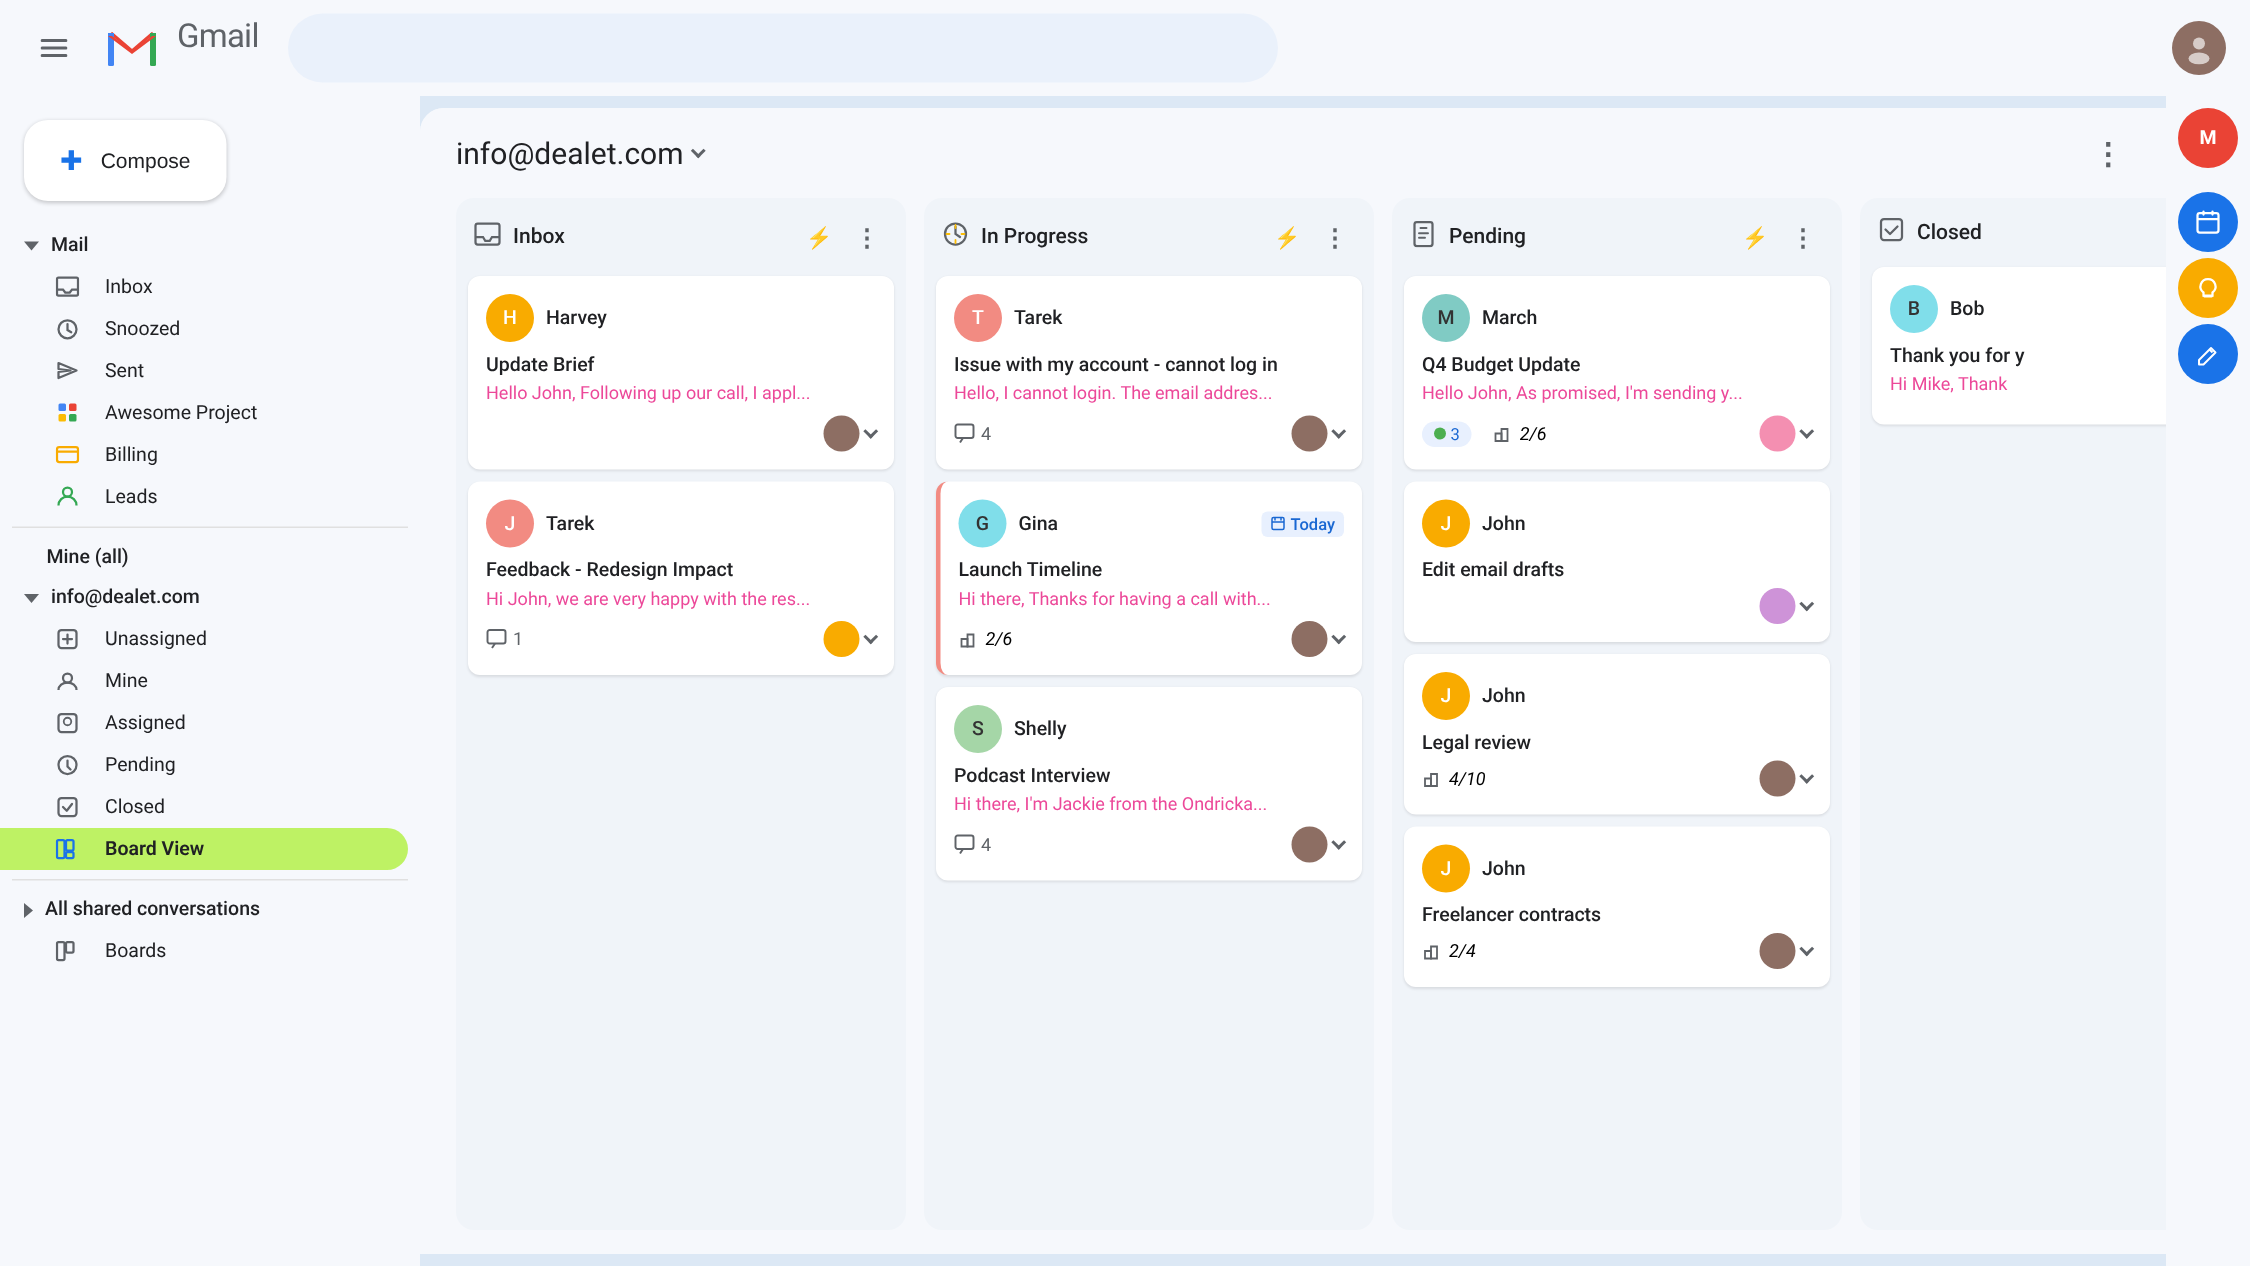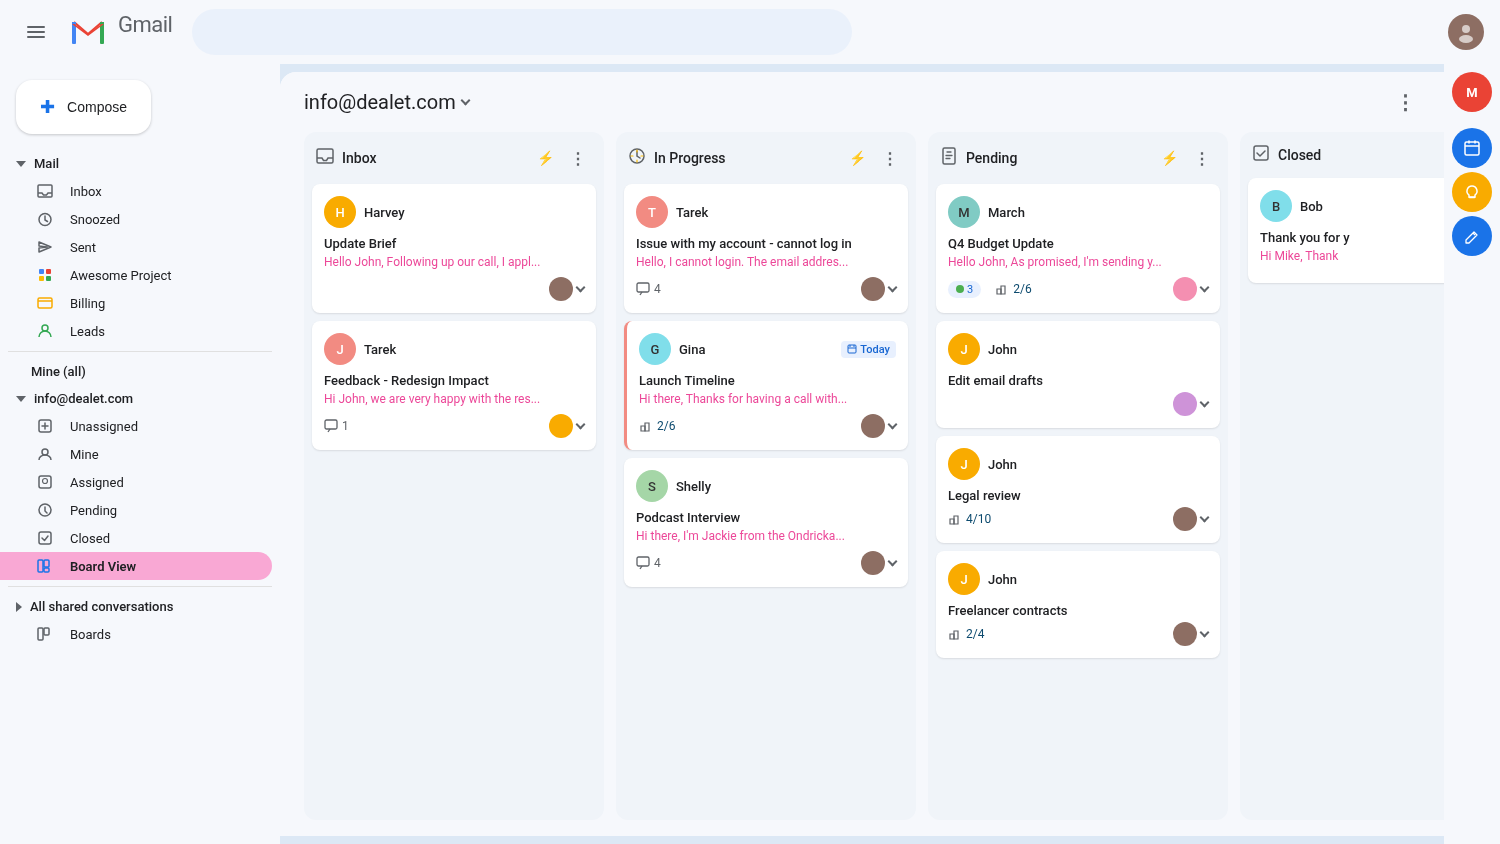--- a/index.html
+++ b/index.html
@@ -121,21 +121,21 @@
       display: flex;
       align-items: center;
       padding: 6px 16px 6px 36px;
       cursor: pointer;
       border-radius: 0 20px 20px 0;
       margin-right: 8px;
       font-size: 13px;
       color: #202124;
       gap: 16px;
     }
-    .sidebar-item.active { background: #f9a8d4; font-weight: 600; }
+    .sidebar-item.active { background: #bef264; font-weight: 600; }
 
     .sidebar-item-icon {
       width: 18px;
       display: flex;
       align-items: center;
       justify-content: center;
       flex-shrink: 0;
     }
 
     .sidebar-divider {
@@ -356,21 +356,22 @@
       display: flex; align-items: center; justify-content: center;
       font-size: 10px;
       color: #fff;
     }
 
     .card-progress {
       display: flex;
       align-items: flex-start;
       gap: 4px;
       font-size: 12px;
-      color: #0c4a6e;
+      color: #000000;
+      font-style: italic;
     }
 
     .left-border-card {
       border-left: 3px solid #f28b82;
     }
 
     
     .right-sidebar {
       width: 56px;
       background: #f6f8fc;

